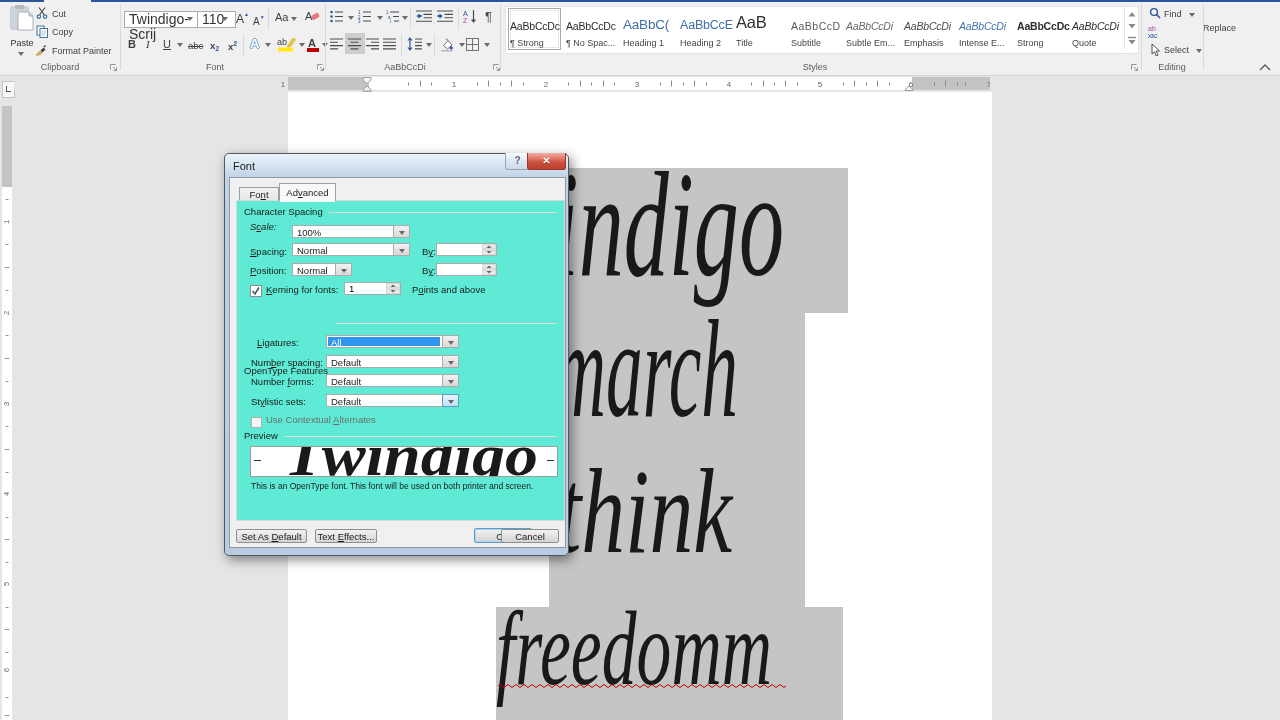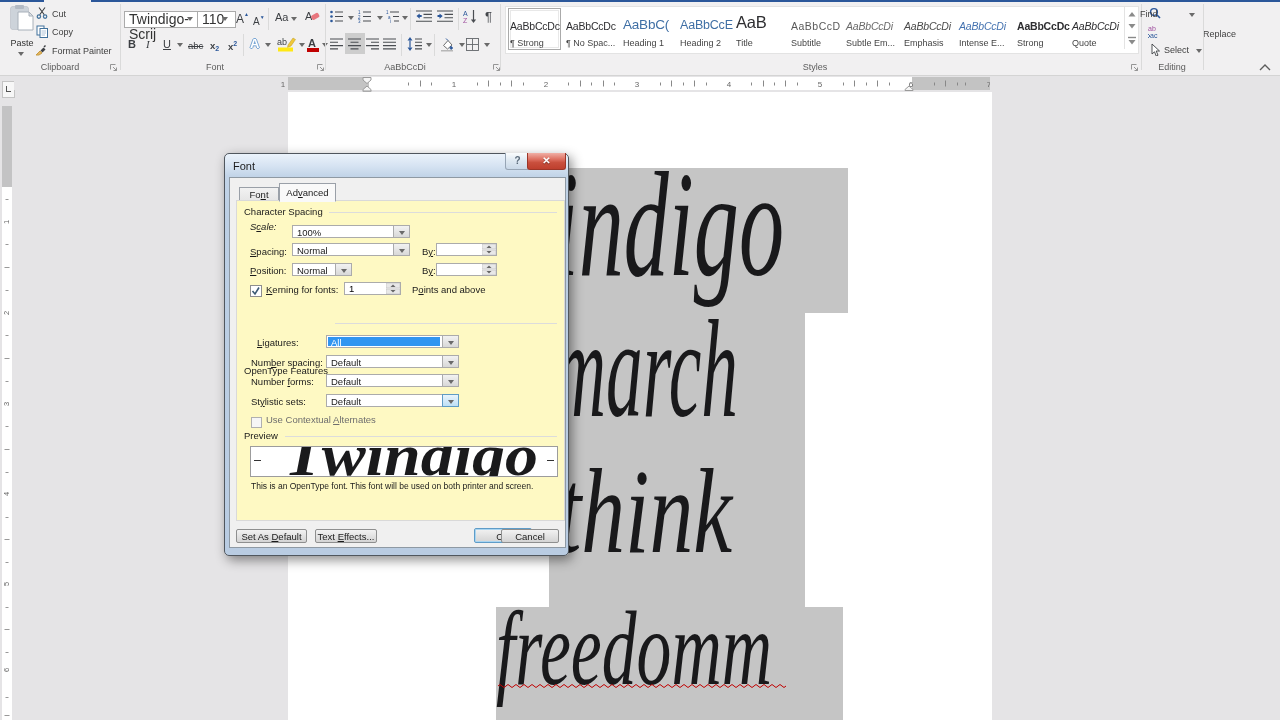--- a/index.html
+++ b/index.html
@@ -24,21 +24,21 @@
   #page{left:288px;top:16px;width:704px;height:628px;background:#fff;}
   .hl{position:absolute;background:#c5c5c5;}
   
   #dlg{left:224px;top:153px;width:343px;height:401px;background:linear-gradient(180deg,#ebf3fb 0px,#d6e3f2 12px,#c2d4e8 22px,#bccfe4 60px,#b9cce2 100%);
        border:1px solid #50575e;border-radius:5px;
        box-shadow:3px 4px 12px rgba(0,0,0,0.45);}
   #dlgtitle{left:8px;top:6px;font-size:11px;color:#1d1d1d;}
   #dlgclient{left:4px;top:23px;width:335px;height:369px;background:#f0f0f0;border:1px solid #8e99a3;}
   .tab{position:absolute;border:1px solid #9aa0a8;background:linear-gradient(#f2f2f2,#e5e5e5);
        font-size:9.5px;color:#1a1a1a;text-align:center;}
-  #tabpage{left:6px;top:22px;width:327px;height:319px;background:#fef9c3;border:1px solid #d9d9d9;}
+  #tabpage{left:6px;top:22px;width:327px;height:319px;background:#5eead4;border:1px solid #d9d9d9;}
   .grp{font-size:9.5px;color:#1a1a1a;}
   .gline{height:1px;background:#dcdcdc;}
   .lbl{font-size:9.5px;color:#1a1a1a;}
   .cbo{position:absolute;border:1px solid #ababab;background:#fff;font-size:9.5px;color:#1a1a1a;box-sizing:border-box;}
   .cbtn{position:absolute;width:17px;border:1px solid #ababab;background:linear-gradient(#f2f2f2,#d8d8d8);box-sizing:border-box;}
   .spin{position:absolute;border:1px solid #ababab;background:#fff;box-sizing:border-box;}
   .spin svg{position:absolute;right:0;top:0;}
   .pbtn{position:absolute;box-sizing:border-box;border:1px solid #8e8f8f;background:linear-gradient(#f2f2f2,#e0e0e0 60%,#d4d4d4);
         font-size:9.5px;color:#1a1a1a;text-align:center;border-radius:2px;}
 </style>
@@ -245,28 +245,28 @@
   <div class="abs glabel" style="left:775px;width:80px;">Styles</div>
   <svg class="abs launch" style="left:1130px;" width="10" height="10" viewBox="0 0 10 10">
     <path d="M1.5 1.5 v5 M1.5 1.5 h5 M4 4 l3.5 3.5 M7.5 4.5 v3 h-3" stroke="#8a8a8a" stroke-width="0.9" fill="none"></path>
   </svg>
   <div class="abs gsep" style="left:1141px;"></div>
 
   <svg class="abs" style="left:1149px;top:7px;" width="12" height="12" viewBox="0 0 12 12">
     <circle cx="5" cy="5" r="3.4" fill="none" stroke="#2b579a" stroke-width="1.4"></circle>
     <path d="M7.5 7.5 L11 11" stroke="#2b579a" stroke-width="1.6"></path>
   </svg>
-  <div class="abs btnlabel" style="left:1140px;top:9px;">Find</div>
+  <div class="abs btnlabel" style="left:1164px;top:9px;">Find</div>
   <div class="abs dd" style="left:1189px;top:13px;"></div>
   <svg class="abs" style="left:1147px;top:25px;" width="15" height="14" viewBox="0 0 15 14">
     <text x="1" y="6" font-size="7" fill="#9e4e9e" font-family="Liberation Sans">ab</text>
     <text x="3" y="13" font-size="7" fill="#2b579a" font-family="Liberation Sans">ac</text>
     <path d="M1 9 l2 2 -2 2" stroke="#2b579a" stroke-width="0.8" fill="none"></path>
   </svg>
-  <div class="abs btnlabel" style="left:1164px;top:29px;padding-left:39px;">Replace</div>
+  <div class="abs btnlabel" style="left:1164px;top:23px;padding-left:39px;">Replace</div>
   <svg class="abs" style="left:1151px;top:43px;" width="10" height="13" viewBox="0 0 10 13">
     <path d="M1 1 L8.5 8 H5.2 L7 12.2 5.2 13 3.5 8.8 1 11 z" fill="#fff" stroke="#3c3f43" stroke-width="0.9"></path>
   </svg>
   <div class="abs btnlabel" style="left:1164px;top:45px;">Select</div>
   <div class="abs dd" style="left:1196px;top:49px;"></div>
   <div class="abs glabel" style="left:1132px;width:80px;">Editing</div>
   <div class="abs gsep" style="left:1203px;"></div>
   <svg class="abs" style="left:1259px;top:64px;" width="12" height="7" viewBox="0 0 12 7">
     <path d="M1 6 L6 1 L11 6" stroke="#5c5c5c" stroke-width="1.4" fill="none"></path>
   </svg>

